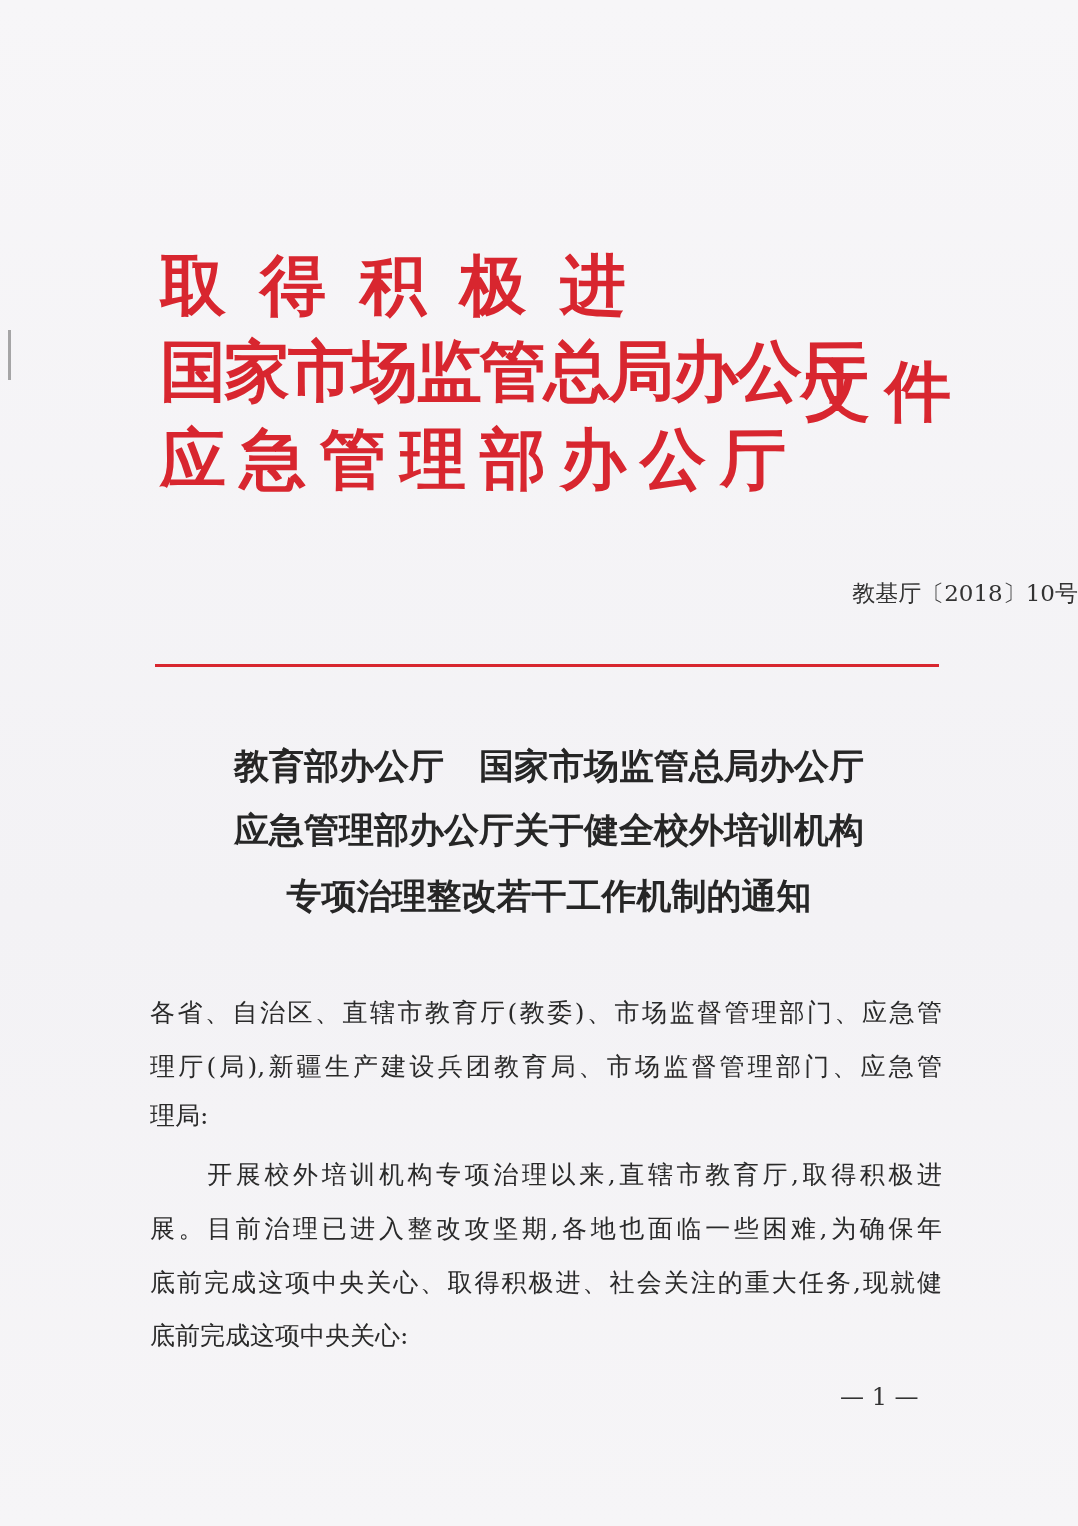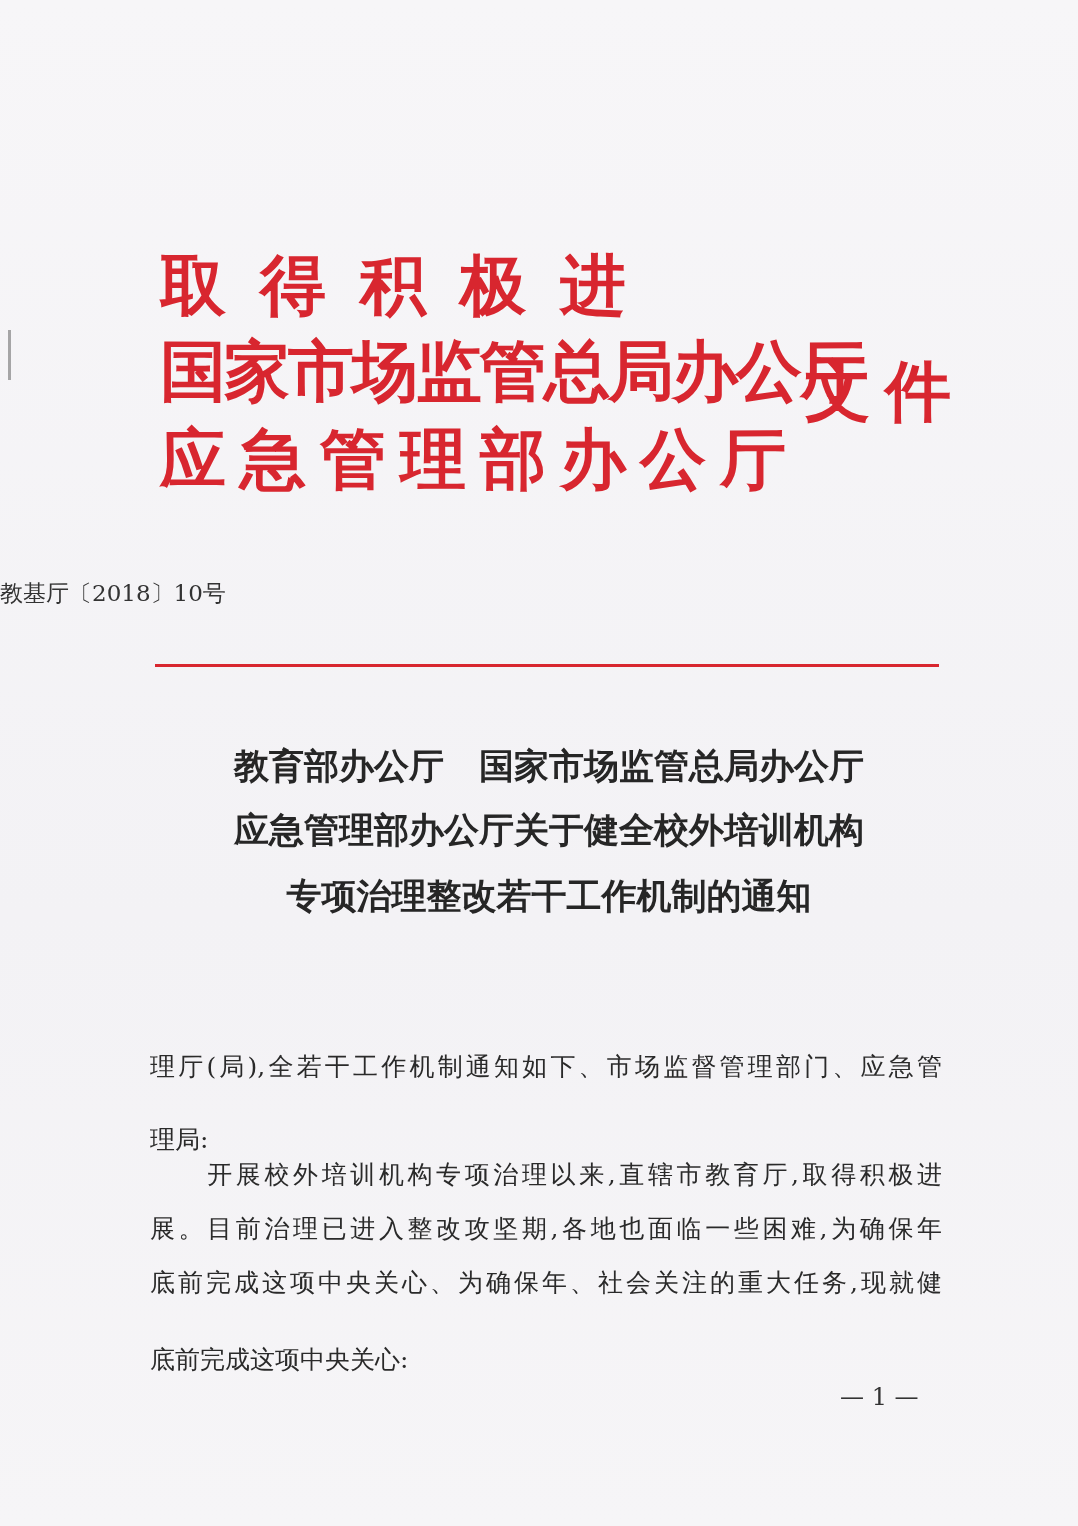--- a/index.html
+++ b/index.html
@@ -13,48 +13,49 @@
     position: absolute; left: 0; top: 0; width: 1078px; height: 1526px;
     background: linear-gradient(180deg, #f7f6f8 0%, #f3f2f5 60%, #f6f5f7 100%);
   }
   .edge { position: absolute; left: 8px; top: 330px; width: 3px; height: 50px; background: #555; opacity: .5; }
   .red { color: #d8262f; }
   .hdr { position: absolute; font-size: 66px; font-weight: bold; line-height: 1; white-space: nowrap; font-family: "DejaVu Serif", serif; }
   .h1 { left: 160px; top: 252px; letter-spacing: 34px; }
   .h2 { left: 160px; top: 338px; letter-spacing: -2px; }
   .h3 { left: 160px; top: 426px; letter-spacing: 14px; }
   .wenjian { left: 805px; top: 358px; letter-spacing: 14px; }
-  .docno { position: absolute; left: 0; width: 1078px; top: 578px; text-align: left; font-size: 23px; color: #333; }
+  .docno { position: absolute; left: 0; width: 1078px; top: 578px; text-align: right; font-size: 23px; color: #333; }
   .rule { position: absolute; left: 155px; top: 664px; width: 784px; height: 3px; background: #d8262f; }
   .title { position: absolute; left: 0; width: 1078px; text-align: center; font-size: 35px; font-weight: bold; color: #262626; line-height: 1; }
   .t1 { top: 748px; left: 10px; } .t2 { top: 812px; left: 10px; } .t3 { top: 878px; left: 10px; }
   .body-line { position: absolute; left: 150px; width: 792px; font-size: 25px; color: #2a2a2a; white-space: nowrap; line-height: 1; text-align: justify; text-align-last: justify; }
-  .last { text-align-last: left; margin-top: 24px; }
+  .last { text-align-last: left; }
   .pagenum { position: absolute; left: 840px; top: 1383px; font-size: 24px; color: #333; }
 </style>
 </head>
 <body>
 
 <div class="page">
   <div class="edge"></div>
 
   <div class="hdr h1 red">取得积极进</div>
   <div class="hdr h3 red">应急管理部办公厅</div>
   <div class="hdr h2 red">国家市场监管总局办公厅</div>
   <div class="hdr wenjian red">文件</div>
 
   <div class="docno">教基厅〔2018〕10号</div>
   <div class="rule"></div>
 
   <div class="title t1">教育部办公厅　国家市场监管总局办公厅</div>
   <div class="title t2">应急管理部办公厅关于健全校外培训机构</div>
   <div class="title t3">专项治理整改若干工作机制的通知</div>
 
-  <div class="body-line" style="top:1054px">理厅(局),全若干工作机制通知如下、市场监督管理部门、应急管</div>
+  <div class="body-line" style="top:1000px">各省、自治区、直辖市教育厅(教委)、市场监督管理部门、应急管</div>
+  <div class="body-line" style="top:1054px">理厅(局),新疆生产建设兵团教育局、市场监督管理部门、应急管</div>
   <div class="body-line last" style="top:1103px">理局:</div>
 
   <div class="body-line" style="top:1162px">　　开展校外培训机构专项治理以来,直辖市教育厅,取得积极进</div>
   <div class="body-line" style="top:1216px">展。目前治理已进入整改攻坚期,各地也面临一些困难,为确保年</div>
-  <div class="body-line" style="top:1270px">底前完成这项中央关心、为确保年、社会关注的重大任务,现就健</div>
+  <div class="body-line" style="top:1270px">底前完成这项中央关心、取得积极进、社会关注的重大任务,现就健</div>
   <div class="body-line last" style="top:1323px">底前完成这项中央关心:</div>
 
   <div class="pagenum">— 1 —</div>
 </div>
 
 </body></html>

